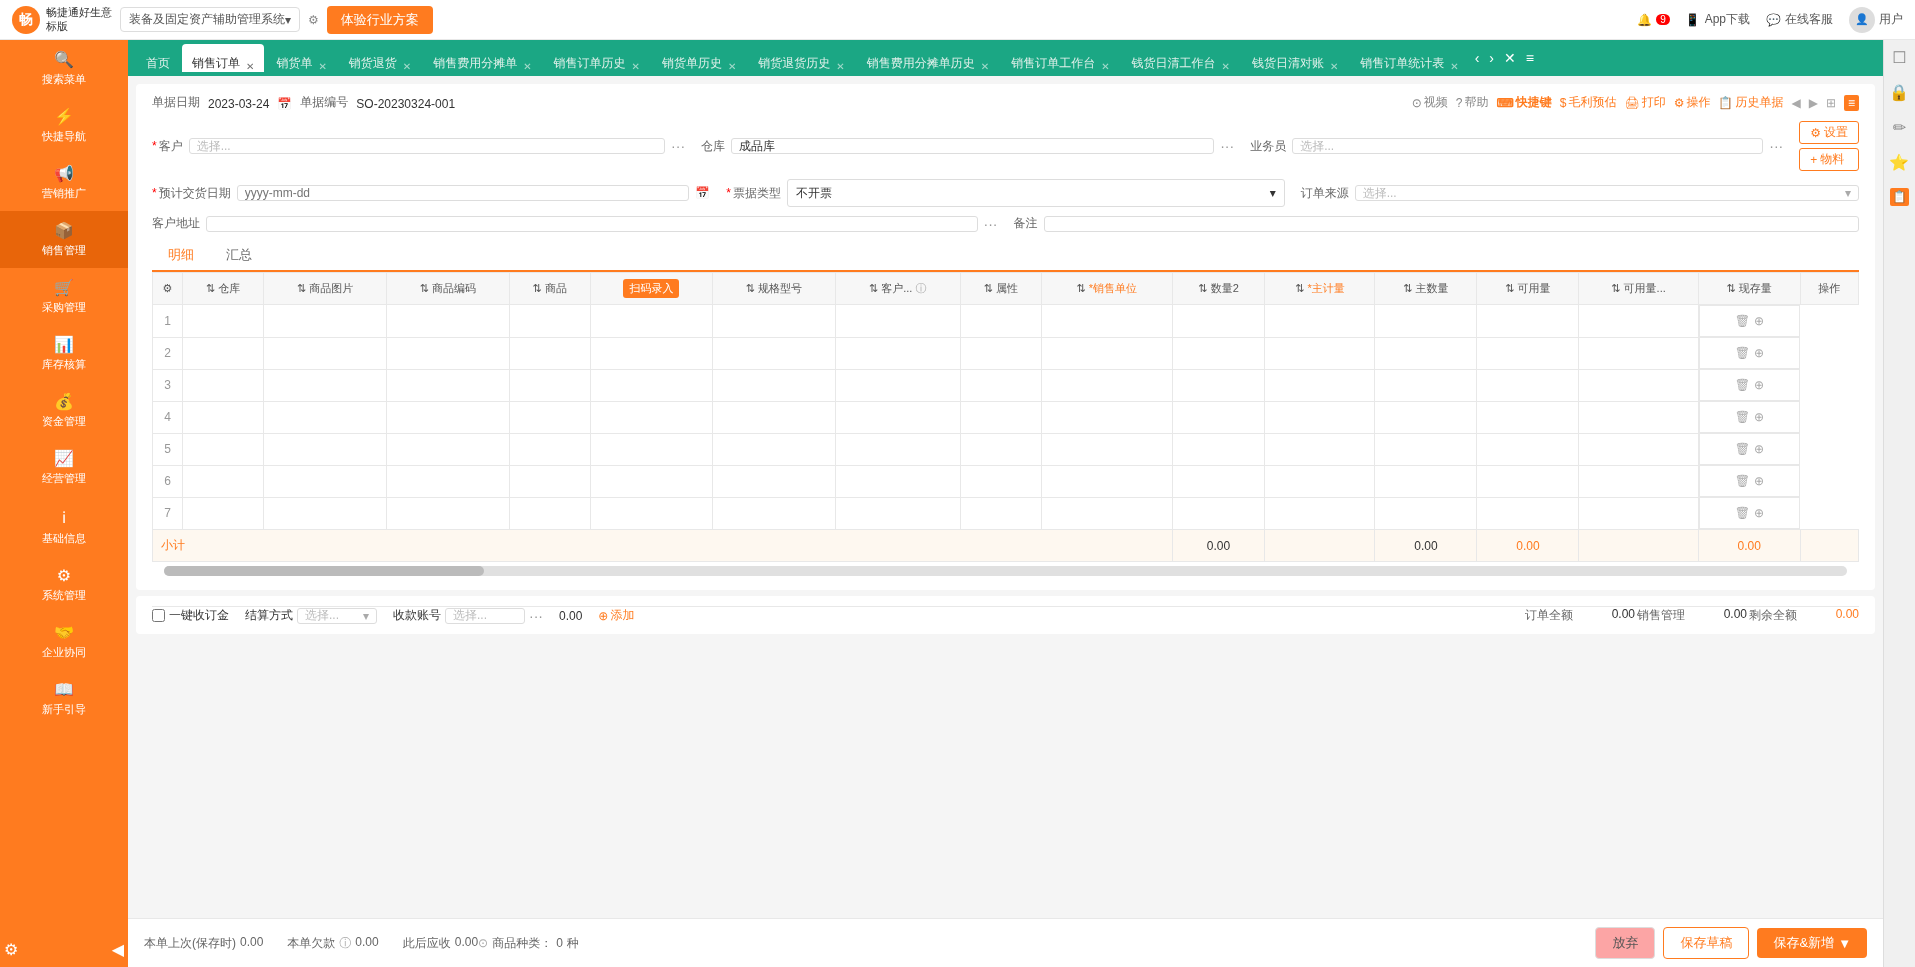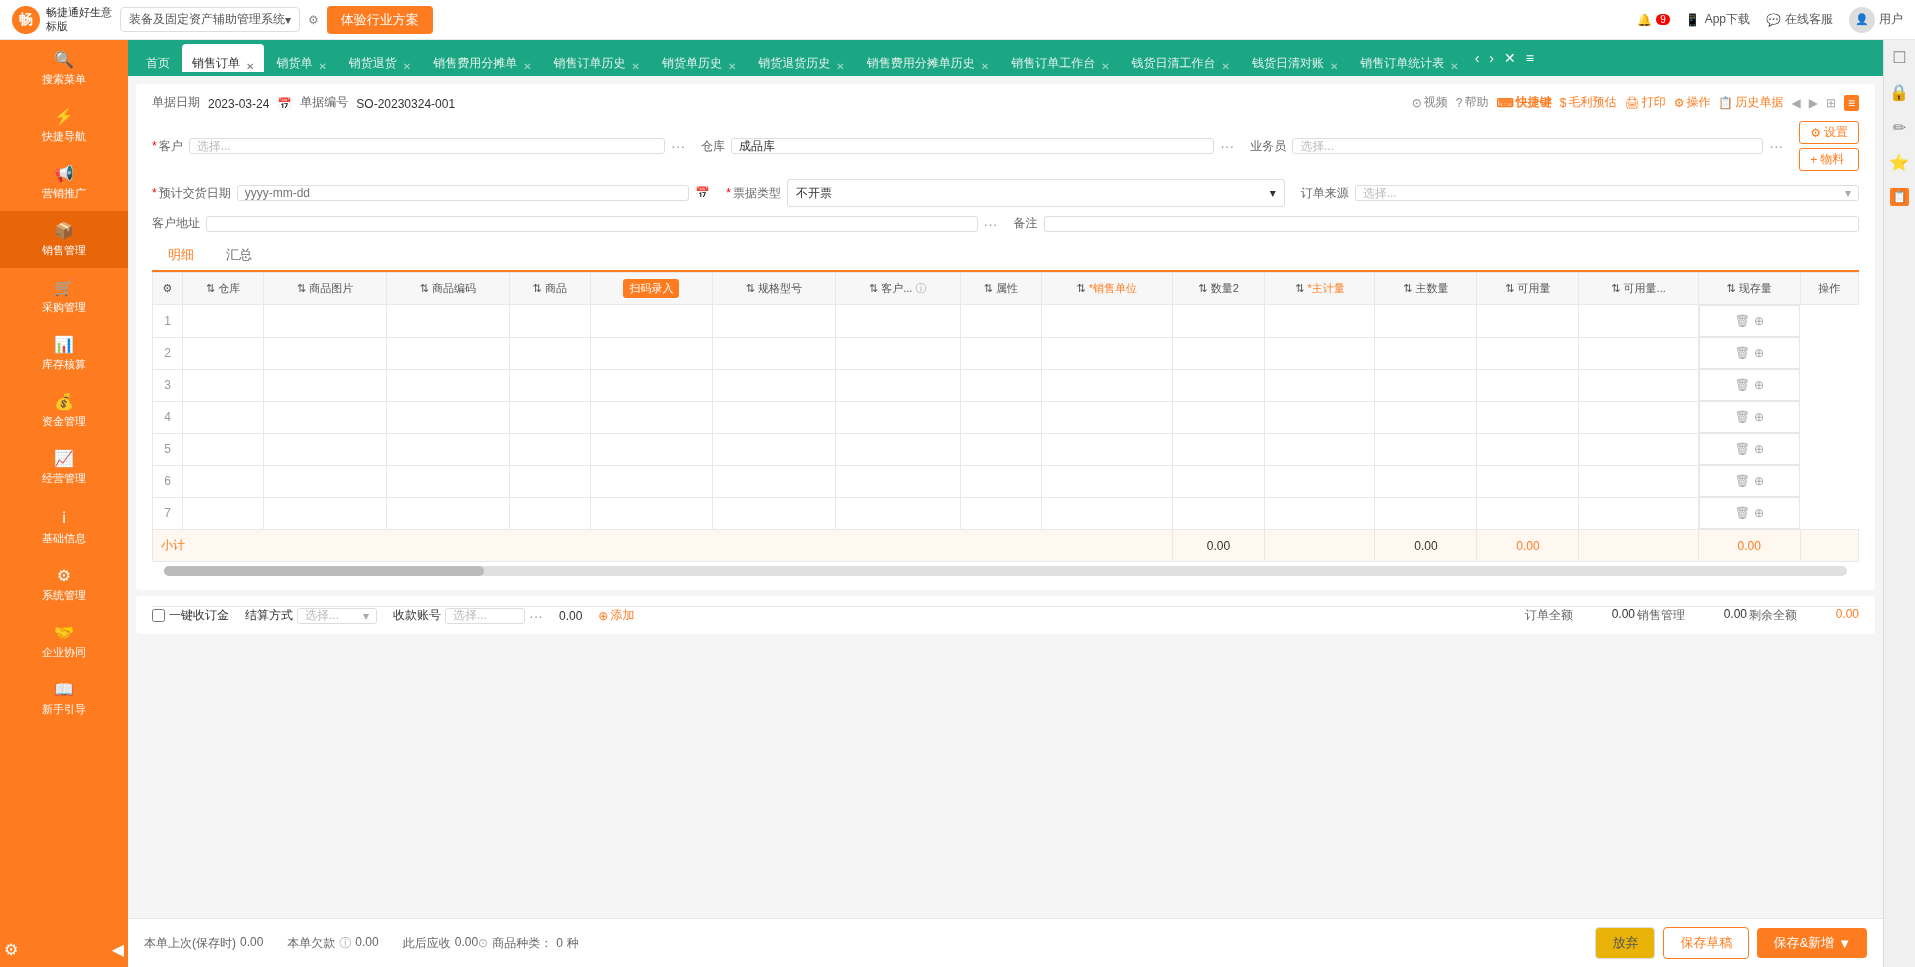--- a/index.html
+++ b/index.html
@@ -82,21 +82,21 @@
     .summary-row { display: flex; gap: 12px; justify-content: flex-end; }
     .summary-label { color: #666; }
     .summary-value { color: #333; min-width: 50px; text-align: right; }
 
     
     .footer-bar { background: white; border-top: 1px solid #e8e8e8; padding: 8px 16px; display: flex; align-items: center; flex-shrink: 0; }
     .footer-info { display: flex; gap: 24px; font-size: 12px; color: #666; }
     .footer-info span { display: flex; gap: 4px; }
     .footer-actions { margin-left: auto; display: flex; gap: 8px; align-items: center; }
     .footer-right-info { display: flex; align-items: center; gap: 4px; font-size: 12px; color: #666; margin-right: 16px; }
-    .btn-discard { border: 1px solid #ddd; background: #eab308; border-radius: 4px; padding: 6px 16px; cursor: pointer; font-size: 13px; color: #555; }
+    .btn-discard { border: 1px solid #ddd; background: #fca5a5; border-radius: 4px; padding: 6px 16px; cursor: pointer; font-size: 13px; color: #555; }
     .btn-save { border: 1px solid #ff7b1f; background: white; border-radius: 4px; padding: 6px 16px; cursor: pointer; font-size: 13px; color: #ff7b1f; }
     .btn-save-new { background: #ff7b1f; color: white; border: none; border-radius: 4px; padding: 6px 16px; cursor: pointer; font-size: 13px; display: flex; align-items: center; gap: 4px; }
 
     
     .right-sidebar { width: 32px; background: #f0f0f0; display: flex; flex-direction: column; align-items: center; padding: 8px 0; gap: 16px; border-left: 1px solid #ddd; flex-shrink: 0; }
     .right-sidebar-icon { cursor: pointer; color: #888; font-size: 16px; }
 
     
     .scrollbar-area { height: 10px; background: #e0e0e0; border-radius: 5px; margin: 0 4px; }
     .scrollbar-thumb { height: 10px; width: 320px; background: #bbb; border-radius: 5px; }

